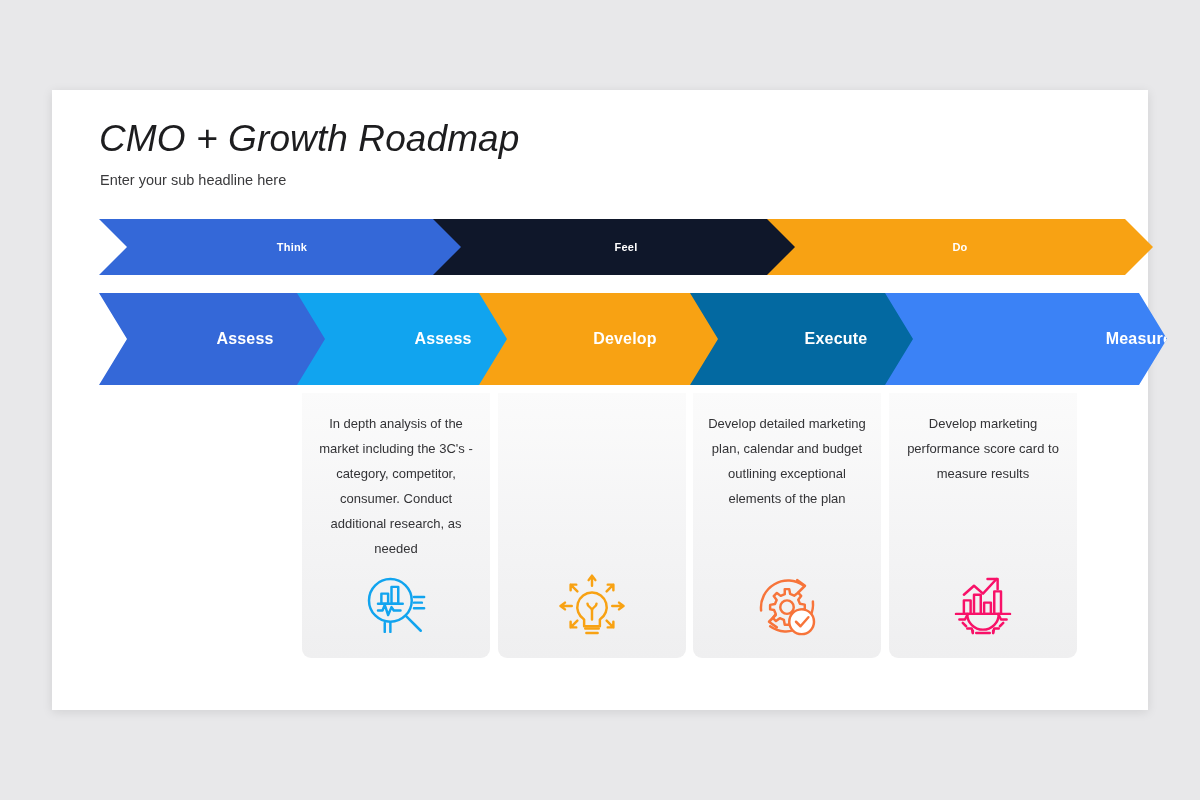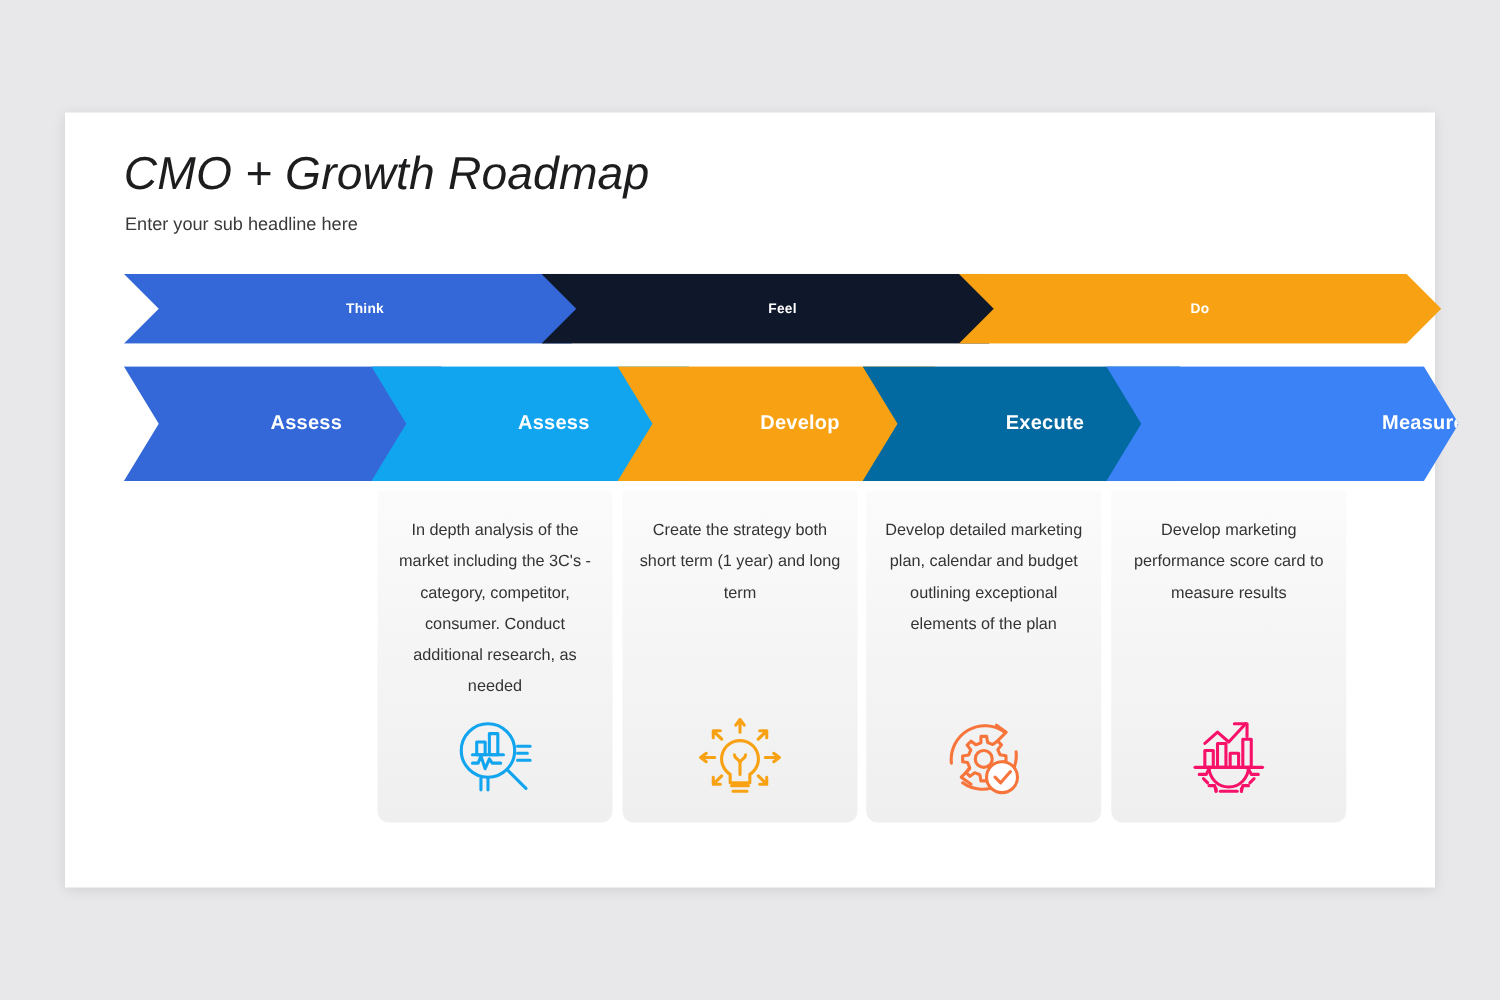--- a/index.html
+++ b/index.html
@@ -66,21 +66,21 @@
   
   .row1 .chev { top: 129px; height: 56px; }
   .row1 .c0 { left: 47px;  width: 386px; }
   .row1 .c1 { left: 381px; width: 386px; }
   .row1 .c2 { left: 715px; width: 386px; }
 
   
   .row2 .chev { top: 203px; height: 92px; }
   .row2 .d0 { left: 47px;  width: 282px; justify-content: center; }
   .row2 .d1 { left: 245px; width: 282px; }
-  .row2 .d2 { left: 442px; width: 282px; }
+  .row2 .d2 { left: 427px; width: 282px; }
   .row2 .d3 { left: 638px; width: 282px; }
   .row2 .d4 { left: 833px; width: 282px; }
   .row2 .d0 .chev-label,
   .row2 .d1 .chev-label,
   .row2 .d2 .chev-label,
   .row2 .d3 .chev-label,
   .row2 .d4 .chev-label { font-size: 16px; transform: translateX(5px); }
 
   
   .card {
@@ -171,21 +171,20 @@
         <rect x="19" y="21" width="6" height="9"></rect>
         <rect x="28" y="15" width="6" height="15"></rect>
         <path d="M16 36l4 0 2-5 3 9 3-7 2 3h6"></path>
         <path d="M48 24h9M48 29h7M48 34h9"></path>
         <path d="M22 47v8M27 47v8"></path>
       </svg>
     </div>
   </div>
 
   <div class="card k2">
-    <div class="card-text">Create the strategy both short term (1 year) and long term</div>
     <div class="card-icon" style="color: rgb(248, 162, 19);">
       <svg viewBox="0 0 64 64" fill="none" stroke="currentColor" stroke-width="2.2" stroke-linecap="round" stroke-linejoin="round">
         <path d="M32 20a13 13 0 0 0-7 24v6h14v-6a13 13 0 0 0-7-24z"></path>
         <path d="M26 52h12M27 56h10"></path>
         <path d="M32 44v-8M32 36c0-3-4-3-4-6M32 36c0-3 4-3 4-6"></path>
         <path d="M32 14V5M29 9l3-4 3 4"></path>
         <path d="M14 32H4M8 29l-4 3 4 3"></path>
         <path d="M50 32h10M56 29l4 3-4 3"></path>
         <path d="M19 19l-6-6M13 18v-5h5"></path>
         <path d="M45 19l6-6M51 18v-5h-5"></path>

